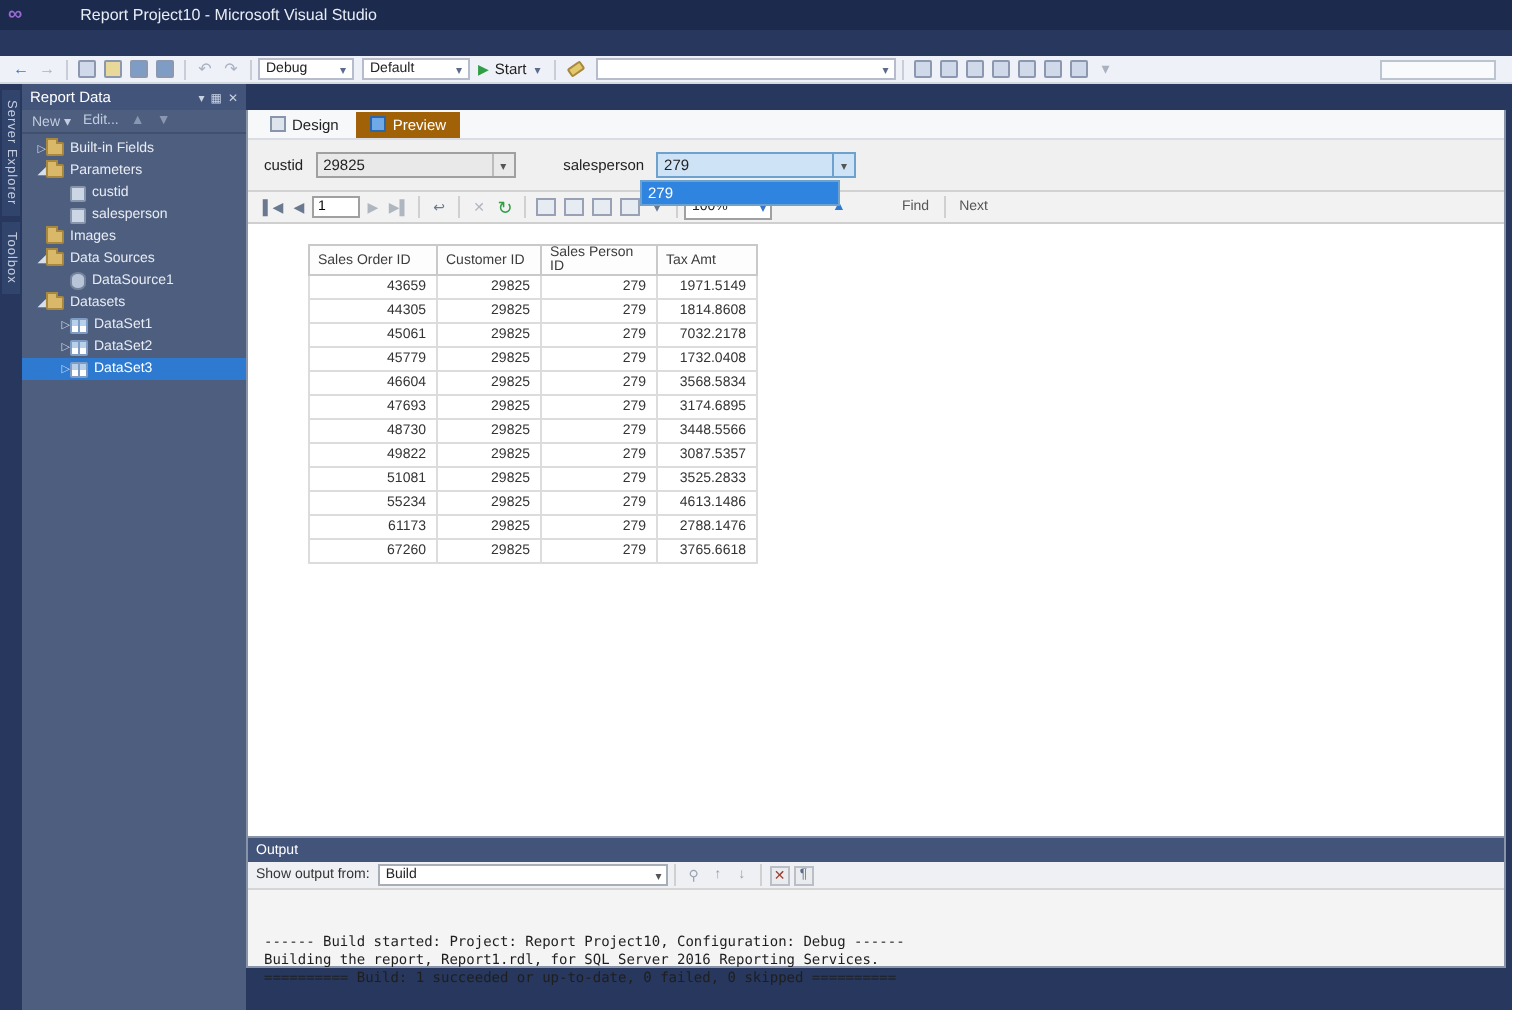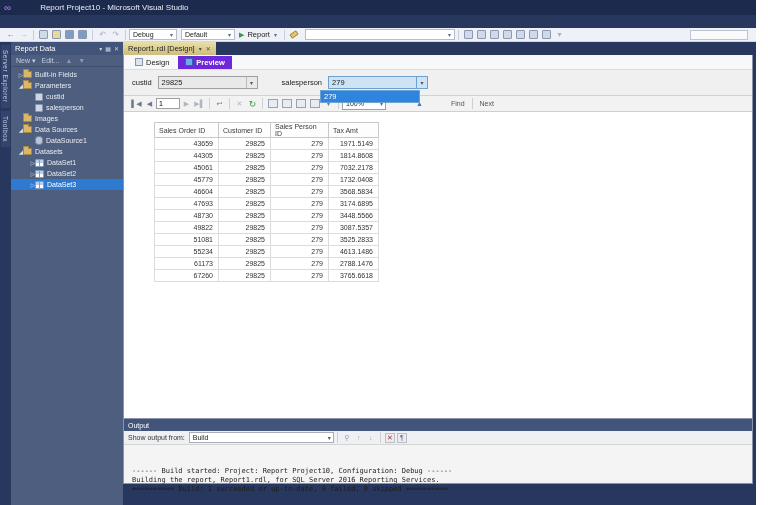--- a/index.html
+++ b/index.html
@@ -75,21 +75,21 @@
     display:flex; align-items:center; padding:0 5px; gap:4px; }
   .doc-tab .tab-ico { font-size:6px; color:#55513a; }
 
   .editor { position:absolute; left:123px; top:55px; width:630px; height:363px; background:#fff;
     border:1px solid #8a94a8; border-top:none; }
   .view-tabs { height:15px; background:#f7f8fa; border-bottom:1px solid #d9dce2; display:flex;
     align-items:center; padding-left:4px; gap:2px; }
   .view-tab { display:flex; align-items:center; gap:3px; font-size:7.5px; color:#222;
     height:13px; padding:0 7px; }
   .view-tab .vt-ico { width:8px; height:8px; border:1px solid #8795ad; background:#dde4ee; }
-  .view-tab.active { background:#6d28d9; color:#fff;font-weight:bold; }
+  .view-tab.active { background:#a16207; color:#fff; }
   .view-tab.active .vt-ico { background:#6fa9e8; border-color:#2a66a8; }
 
   .param-bar { height:26px; background:#f0f0f0; border-bottom:1px solid #d2d2d2; display:flex;
     align-items:center; padding-left:8px; position:relative; }
   .param-label { font-size:7.5px; color:#222; margin-right:6px; }
   .param-combo { width:100px; height:13px; border:1px solid #a0a0a0; background:#e9e9e9;
     display:flex; align-items:center; font-size:7.5px; color:#222; padding-left:3px; }
   .param-combo .caret { margin-left:auto; width:11px; height:100%; display:flex; align-items:center;
     justify-content:center; font-size:6px; color:#555; border-left:1px solid #bbb; }
   .param-combo.open { background:#cfe3f6; border-color:#6da2cf; }
@@ -177,21 +177,21 @@
     <div class="tb-combo" style="width:48px;">
       <span>Debug</span>
         <span class="arr">▾</span>
     </div>
     <div class="tb-combo" style="width:54px; margin-left:4px;">
       <span>Default</span>
         <span class="arr">▾</span>
     </div>
     <div class="start-btn">
       <span class="play">▶</span>
-      <span>Report</span>
+      <span>Start</span>
       <span class="arr">▾</span>
     </div>
     <div class="tb-sep"></div>
     <div class="tb-icon">
         <span class="tb-box gold"></span>
       </div>
     <div class="tb-combo" style="width:150px; margin-left:4px;">
       <span></span>
         <span class="arr">▾</span>
     </div>
@@ -305,27 +305,20 @@
 
         <div class="tree-row selected lvl1 t-dataset exp-collapsed">
           <span class="tree-expander"></span>
           <span class="tree-icon"></span>
           <span>DataSet3</span>
         </div>
 
     </div>
   </div>
 
-  <div class="doc-tabs">
-    <div class="doc-tab">
-      <span>Report1.rdl [Design]</span>
-      <span class="tab-ico">▾</span>
-      <span class="tab-ico">✕</span>
-    </div>
-  </div>
 
   <div class="editor">
     <div class="view-tabs">
       <div class="view-tab">
         <span class="vt-ico"></span>
         <span>Design</span>
       </div>
       <div class="view-tab active">
         <span class="vt-ico"></span>
         <span>Preview</span>

